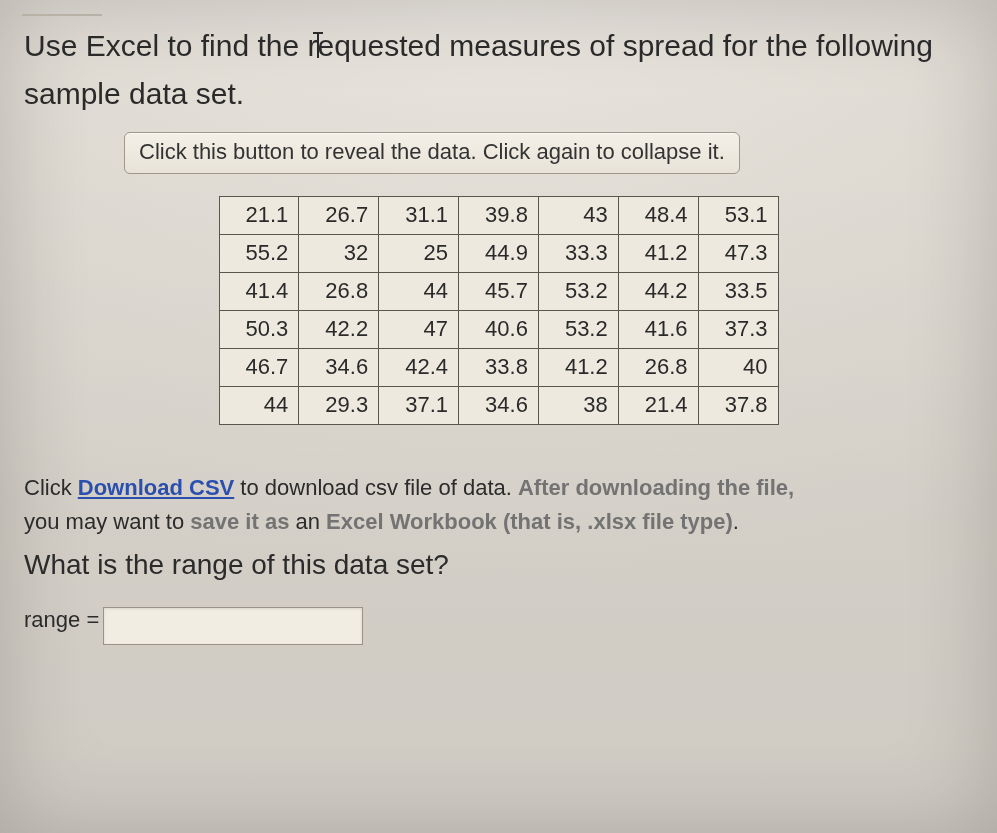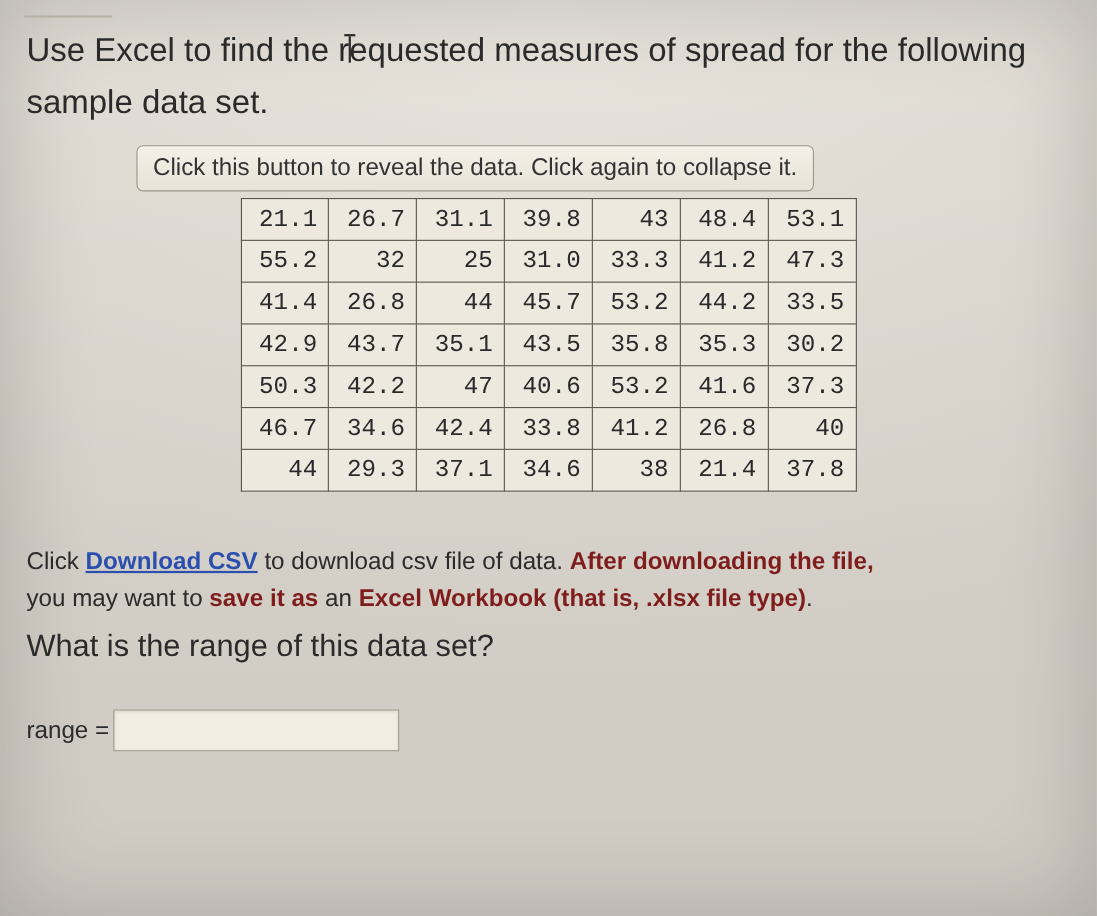--- a/index.html
+++ b/index.html
@@ -64,23 +64,22 @@
     font-size: 22px;
     padding: 6px 14px 8px 14px;
     border: 1px solid #9e978a;
     border-radius: 6px;
     background: linear-gradient(#f4f0e7, #e8e3d8);
     color: #333;
     cursor: pointer;
     box-shadow: inset 0 1px 0 rgba(255,255,255,0.5);
   }
   .table-wrap {
-    margin: 6px auto 0 auto;
+    margin: 22px auto 0 auto;
     width: 560px;
-    font-family: Liberation Mono, monospace;
   }
   table.data {
     border-collapse: collapse;
     width: 100%;
     background: #eee9df;
   }
   table.data td {
     border: 1px solid #5b564d;
     padding: 4px 10px 5px 10px;
     text-align: right;
@@ -88,30 +87,30 @@
     color: #2a2a2a;
     height: 38px;
     min-width: 72px;
   }
   .below {
     margin-top: 46px;
     font-size: 22px;
     line-height: 1.55;
   }
   .link-blue { color: #2a4fae; font-weight: 700; }
-  .bold { font-weight: 700; color: #7f1d1d; }
+  .bold { font-weight: 700; color: #737373; }
   .question {
     margin-top: 10px;
     font-size: 28px;
   }
   .answer-row {
-    margin-top: 42px;
+    margin-top: 26px;
     font-size: 22px;
     display: flex;
-    align-items: center;
+    align-items: flex-start;
     gap: 4px;
   }
   .answer-input {
     width: 260px;
     height: 38px;
     border: 1px solid #9a9488;
     background: #f2ede3;
     font-size: 20px;
     padding: 4px 8px;
     box-shadow: inset 0 1px 3px rgba(0,0,0,0.1);
@@ -146,44 +145,35 @@
             <td>31.1</td>
             <td>39.8</td>
             <td>43</td>
             <td>48.4</td>
             <td>53.1</td>
           </tr>
           <tr>
             <td>55.2</td>
             <td>32</td>
             <td>25</td>
-            <td>31.0</td>
+            <td>44.9</td>
             <td>33.3</td>
             <td>41.2</td>
             <td>47.3</td>
           </tr>
           <tr>
             <td>41.4</td>
             <td>26.8</td>
             <td>44</td>
             <td>45.7</td>
             <td>53.2</td>
             <td>44.2</td>
             <td>33.5</td>
           </tr>
           <tr>
-            <td>42.9</td>
-            <td>43.7</td>
-            <td>35.1</td>
-            <td>43.5</td>
-            <td>35.8</td>
-            <td>35.3</td>
-            <td>30.2</td>
-          </tr>
-          <tr>
             <td>50.3</td>
             <td>42.2</td>
             <td>47</td>
             <td>40.6</td>
             <td>53.2</td>
             <td>41.6</td>
             <td>37.3</td>
           </tr>
           <tr>
             <td>46.7</td>

